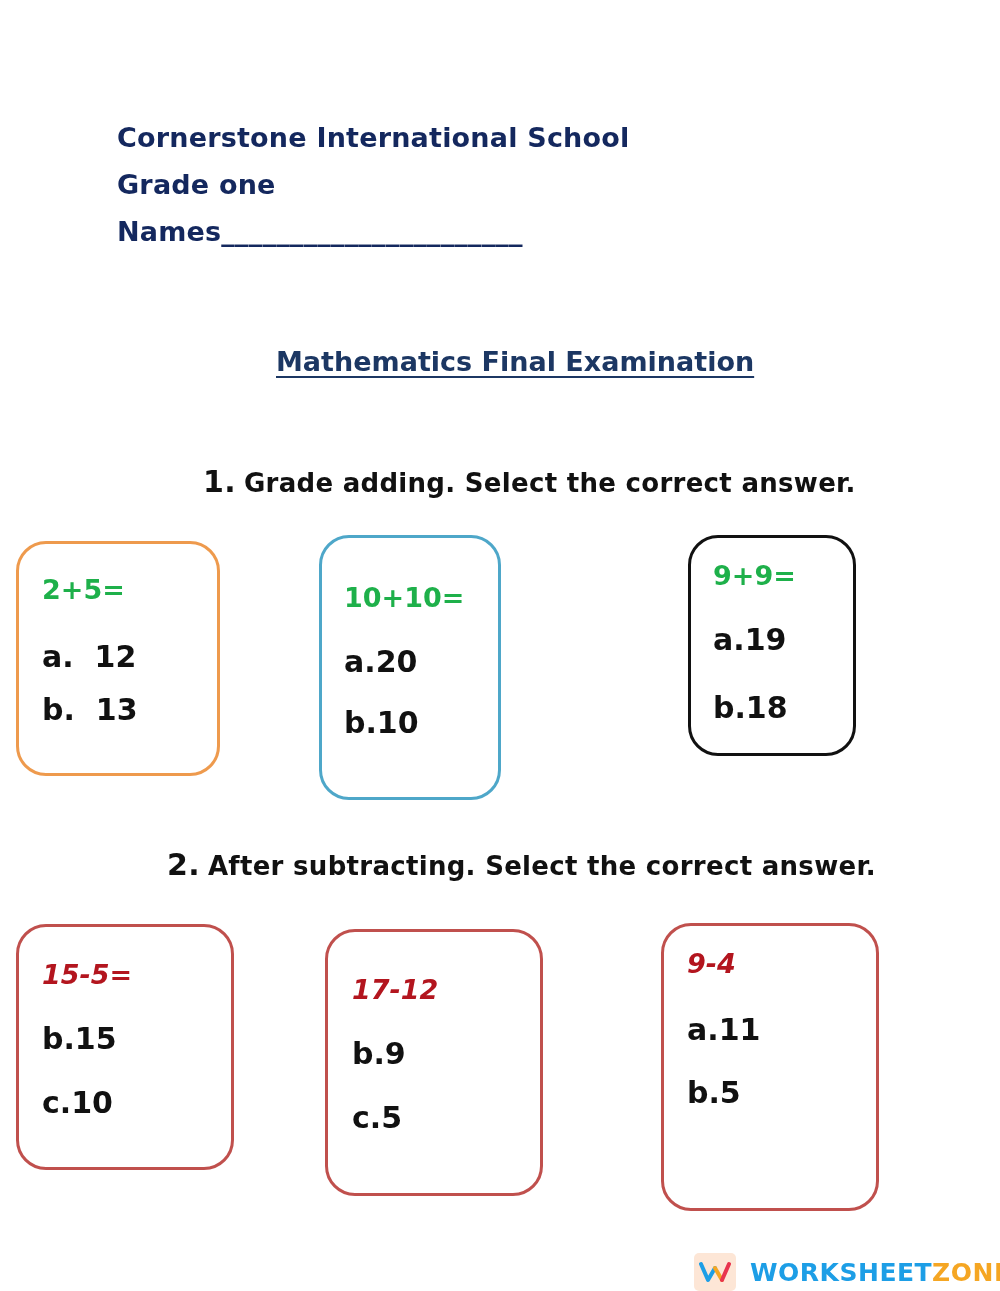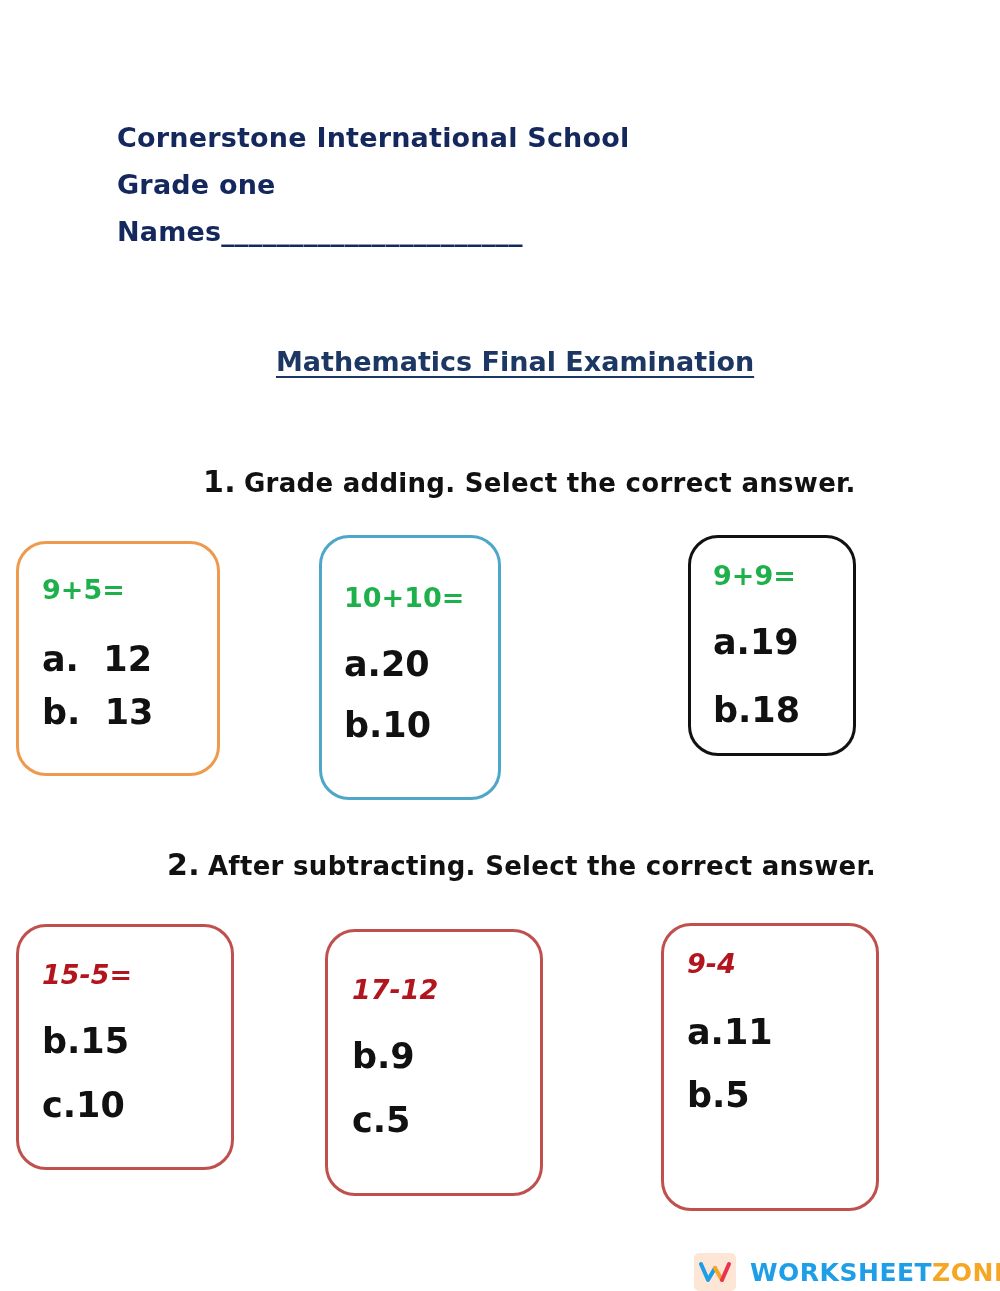--- a/index.html
+++ b/index.html
@@ -6,21 +6,21 @@
   body { width: 1000px; height: 1291px; position: relative; overflow: hidden;
          font-family: "DejaVu Sans", sans-serif; }
   .abs { position: absolute; }
   .hdr { color: #14285e; font-weight: bold; font-size: 27px; letter-spacing: 0.2px; white-space: nowrap; }
   .title { color: #1c3763; font-weight: bold; font-size: 27px; text-decoration: underline;
            text-underline-offset: 5px; text-decoration-thickness: 2px; white-space: nowrap; }
   .instr { color: #111; font-weight: bold; font-size: 26px; white-space: nowrap; letter-spacing: 0.3px; }
   .instr .num { font-size: 30px; margin-right: 8px; }
   .card { position: absolute; border: 3px solid; border-radius: 30px; box-sizing: border-box; background: #fff; }
   .q { position: absolute; font-weight: bold; font-size: 27px; white-space: pre; }
-  .opt { position: absolute; font-weight: bold; font-size: 35px; color: #111; white-space: pre; }
+  .opt { position: absolute; font-weight: bold; font-size: 30px; color: #111; white-space: pre; }
   .green { color: #1eb04a; }
   .red { color: #b3151e; font-style: italic; }
   .brand { position: absolute; left: 694px; top: 1253px; display: flex; align-items: center; }
   .brand-logo { width: 42px; height: 38px; background: #fde6d6; border-radius: 5px; display:flex; align-items:center; justify-content:center; }
   .brand-text { font-weight: bold; font-size: 25px; margin-left: 14px; letter-spacing: 0.5px; white-space: nowrap; }
   .brand-a { color: #1d9ee6; }
   .brand-b { color: #f5a623; }
 </style>
 </head>
 <body>
@@ -29,21 +29,21 @@
 <div class="abs hdr" style="left:117px; top:169px;">Grade one</div>
 <div class="abs hdr" style="left:117px; top:216px;">Names______________________</div>
 
 <div class="abs title" style="left:276px; top:346px;">Mathematics Final Examination</div>
 
 <div class="abs instr" style="left:203px; top:464px;">
   <span class="num">1.</span><span>Grade adding. Select the correct answer.</span>
 </div>
 
 <div class="card" style="left:16px; top:541px; width:204px; height:235px; border-color:#ee9a4d;">
-  <div class="q green" style="left:23px; top:30px;">9+5=</div>
+  <div class="q green" style="left:23px; top:30px;">2+5=</div>
   <div class="opt" style="left:23px; top:95px;">a.  12</div>
   <div class="opt" style="left:23px; top:148px;">b.  13</div>
 </div>
 
 <div class="card" style="left:319px; top:535px; width:182px; height:265px; border-color:#4ea7c9;">
   <div class="q green" style="left:22px; top:44px;">10+10=</div>
   <div class="opt" style="left:22px; top:106px;">a.20</div>
   <div class="opt" style="left:22px; top:167px;">b.10</div>
 </div>
 

